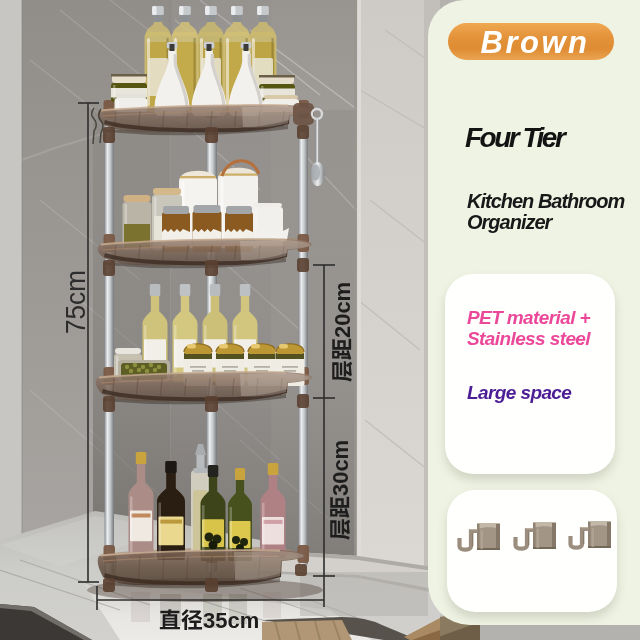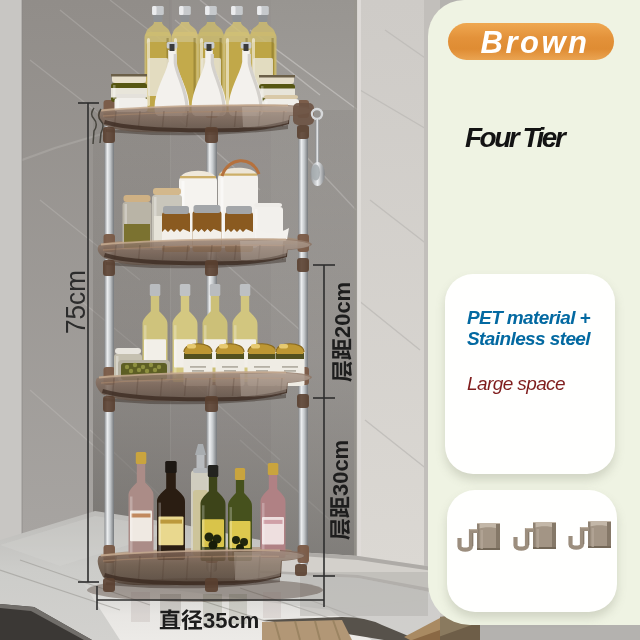--- a/index.html
+++ b/index.html
@@ -2,22 +2,22 @@
 <html><head><meta charset="utf-8">
 <style>
 html,body{margin:0;padding:0}
 #stage{position:relative;width:640px;height:640px;overflow:hidden;font-family:"Liberation Sans",sans-serif;background:#b4b2af}
 #stage>svg{position:absolute;left:0;top:0}
 .panel{position:absolute;left:428px;top:0;width:212px;height:625px;background:#eff3e3;border-radius:36px 0 0 42px}
 .badge{position:absolute;left:20px;top:23px;width:166px;height:37px;border-radius:19px;background:linear-gradient(180deg,#efa851 0%,#e3923a 40%,#df8c33 70%,#eaa452 100%);color:#fff;font-style:italic;font-weight:bold;font-size:31px;text-align:center;line-height:39px;letter-spacing:2.5px;text-indent:8px}
 .fourtier{position:absolute;left:37px;top:122px;font-style:italic;font-weight:bold;font-size:28px;color:#131313;letter-spacing:-2.5px;white-space:nowrap}
 .kb{position:absolute;left:39px;top:191px;font-style:italic;font-weight:bold;font-size:20px;color:#181818;letter-spacing:-1px;line-height:20.5px;white-space:nowrap}
 .card1{position:absolute;left:17px;top:274px;width:170px;height:200px;background:#fffffe;border-radius:28px;box-shadow:0 6px 10px rgba(120,125,105,0.25)}
-.c1t{position:absolute;left:22px;top:33px;font-style:italic;font-weight:bold;font-size:19px;color:#0369a1;letter-spacing:-0.6px;line-height:21px;white-space:nowrap}
-.c1t2{position:absolute;left:22px;top:99px;font-style:italic;font-weight:normal;font-size:19px;color:#7f1d1d;letter-spacing:-0.6px;white-space:nowrap}
+.c1t{position:absolute;left:22px;top:33px;font-style:italic;font-weight:bold;font-size:19px;color:#ec4899;letter-spacing:-0.6px;line-height:21px;white-space:nowrap}
+.c1t2{position:absolute;left:22px;top:108px;font-style:italic;font-weight:bold;font-size:19px;color:#4c1d95;letter-spacing:-0.6px;white-space:nowrap}
 .card2{position:absolute;left:19px;top:490px;width:170px;height:122px;background:#fffffe;border-radius:28px;box-shadow:0 6px 10px rgba(120,125,105,0.25)}
 </style></head><body>
 <div id="stage">
 <svg width="640" height="640" viewBox="0 0 640 640">
 <defs>
 <linearGradient id="wallg" x1="0" y1="0" x2="0" y2="1">
  <stop offset="0" stop-color="#989591"></stop>
           <stop offset="0.55" stop-color="#adaaa7"></stop>
           <stop offset="1" stop-color="#c3c1be"></stop>
 </linearGradient>
@@ -585,20 +585,21 @@
         <text x="-6.1" y="0" font-size="22" font-weight="bold" fill="#1d1d1d" font-family="Liberation Sans,sans-serif" textLength="56.3">35cm</text>
       </g>
 </svg>
 
 <div class="panel">
 
 <div class="badge">Brown</div>
 
 <div class="fourtier">Four Tier</div>
 
+<div class="kb">Kitchen Bathroom<br>Organizer</div>
 
 <div class="card1">
 <div class="c1t">PET material +<br>Stainless steel</div>
 <div class="c1t2">Large space</div>
 </div>
 
 <div class="card2">
 <svg width="170" height="122" viewBox="0 0 170 122">
 
 <g transform="translate(5,32) scale(1.0)">

